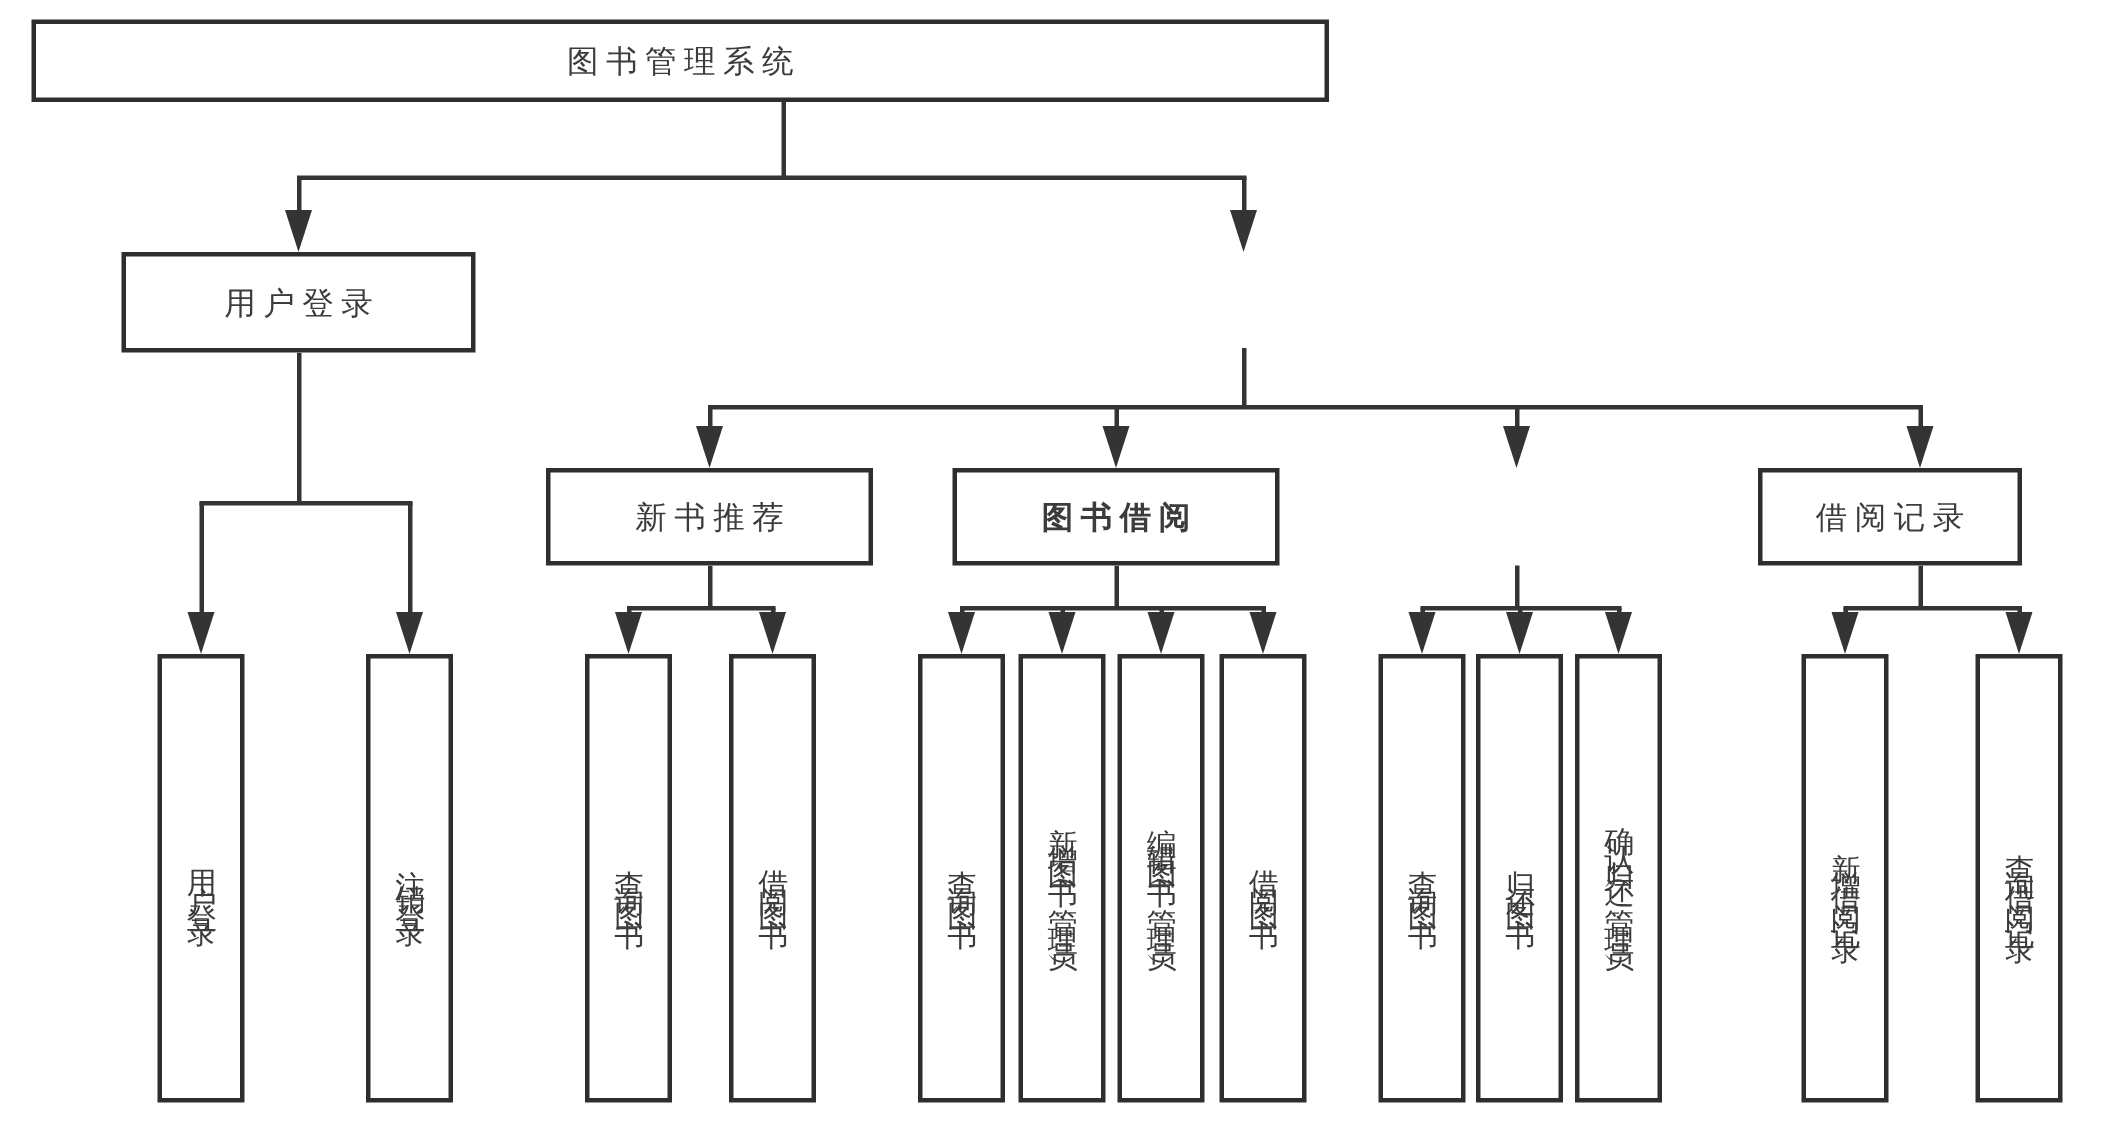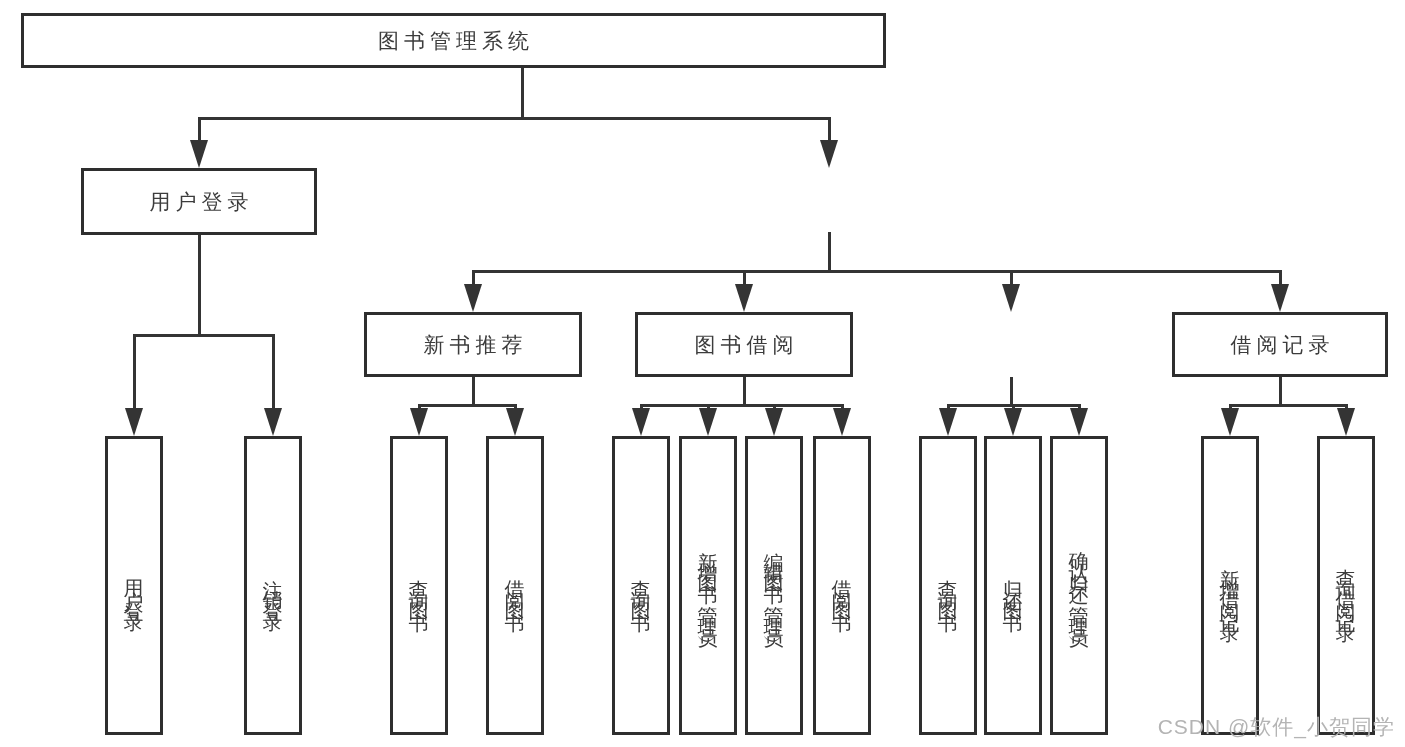--- a/index.html
+++ b/index.html
@@ -95,24 +95,24 @@
     <span class="hlabel">图书管理系统</span>
   </div>
 
   <div class="box" style="left:81px;top:168px;width:236px;height:67px;">
     <span class="hlabel">用户登录</span>
   </div>
 
   <div class="box" style="left:364px;top:312px;width:218px;height:65px;">
     <span class="hlabel">新书推荐</span>
   </div>
-  <div class="box" style="left:635px;top:312px;width:218px;height:65px;">
+  <div class="box" style="left:635px;top:312px;width:218px;height:65px;font-weight:bold;">
     <span class="hlabel">图书借阅</span>
   </div>
-  <div class="box" style="left:1172px;top:312px;width:216px;height:65px;">
+  <div class="box" style="left:1172px;top:312px;width:176px;height:65px;">
     <span class="hlabel">借阅记录</span>
   </div>
 
   <div class="box" style="left:105px;top:436px;width:58px;height:299px;">
     <span class="vtext">用户登录</span>
   </div>
   <div class="box" style="left:244px;top:436px;width:58px;height:299px;">
     <span class="vtext">注销登录</span>
   </div>
 
@@ -146,14 +146,13 @@
     <span class="vtext">确认归还（管理员）</span>
   </div>
 
   <div class="box" style="left:1201px;top:436px;width:58px;height:299px;">
     <span class="vtext">新增借阅记录</span>
   </div>
   <div class="box" style="left:1317px;top:436px;width:58px;height:299px;">
     <span class="vtext">查询借阅记录</span>
   </div>
 
-  <div class="watermark">CSDN @软件_小贺同学</div>
 </div>
 
 </body></html>

